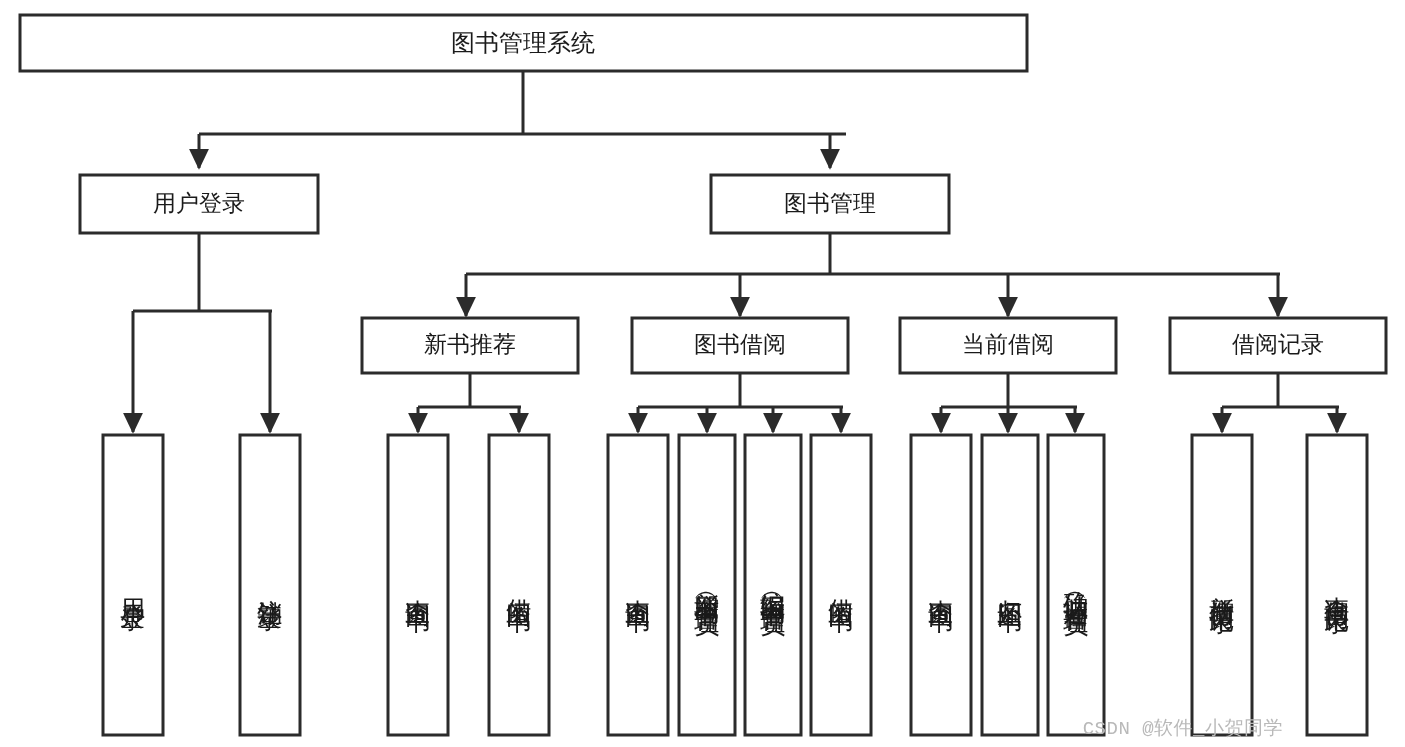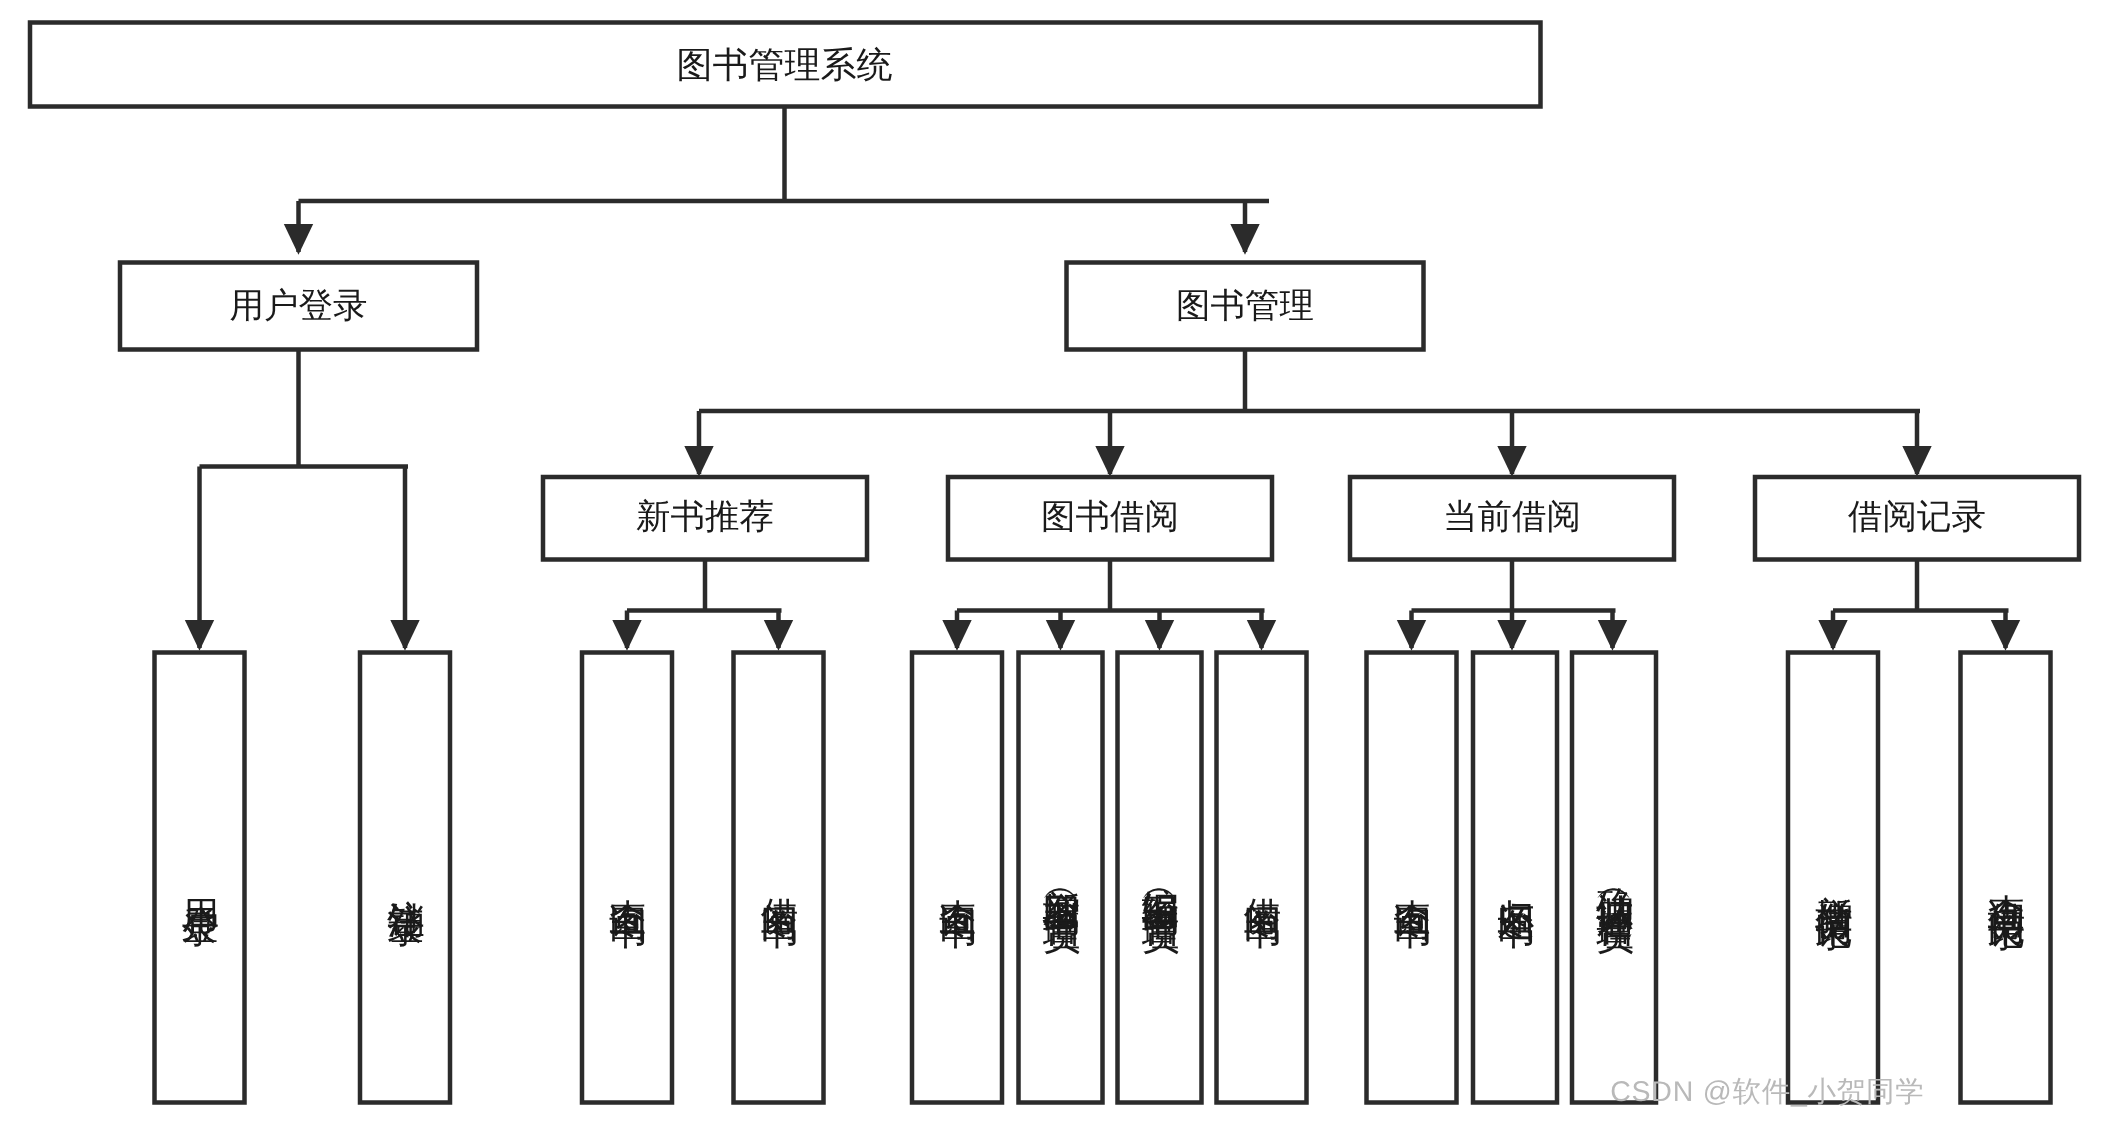--- a/index.html
+++ b/index.html
@@ -63,21 +63,21 @@
     display: flex;
     align-items: center;
     justify-content: center;
     white-space: nowrap;
     pointer-events: none;
   }
   .watermark {
     position: absolute;
     right: 14px;
     bottom: 6px;
-    font-family: Liberation Sans, sans-serif;
+    font-family: Liberation Mono, monospace;
     font-size: 19px;
     color: #b9b9b9;
     letter-spacing: 0.5px;
     white-space: nowrap;
   }
 </style>
 </head>
 <body>
 
 <div id="diagram-root">

